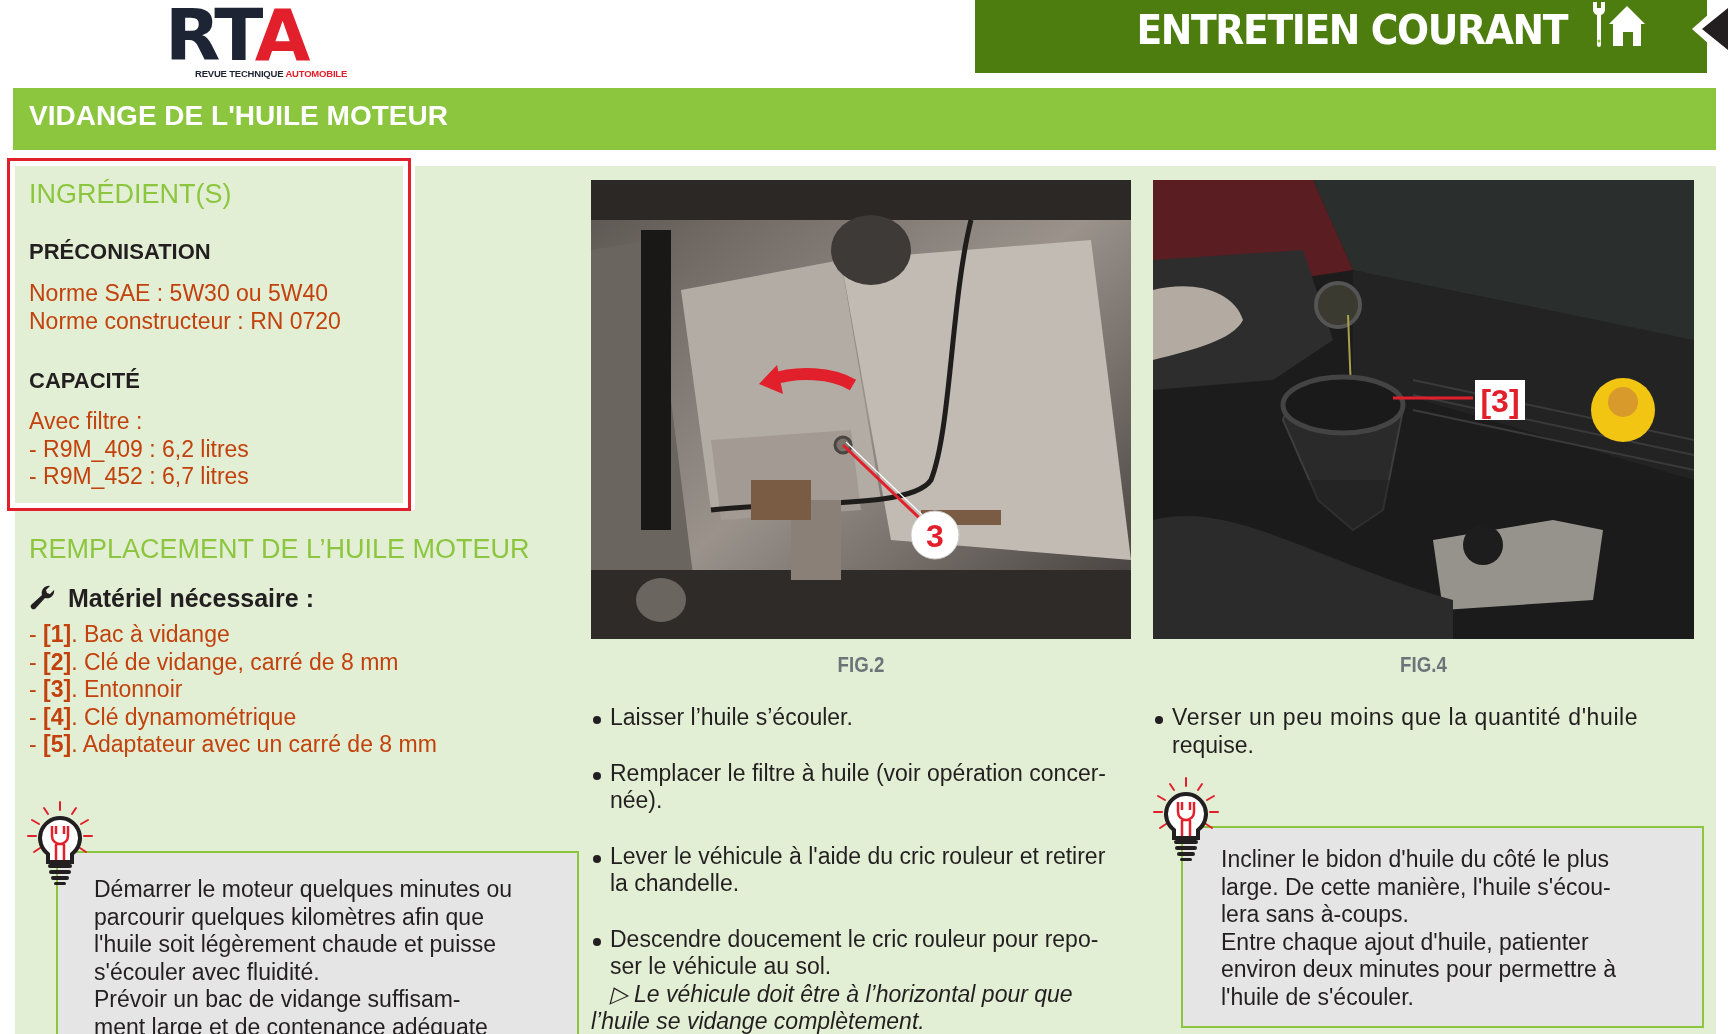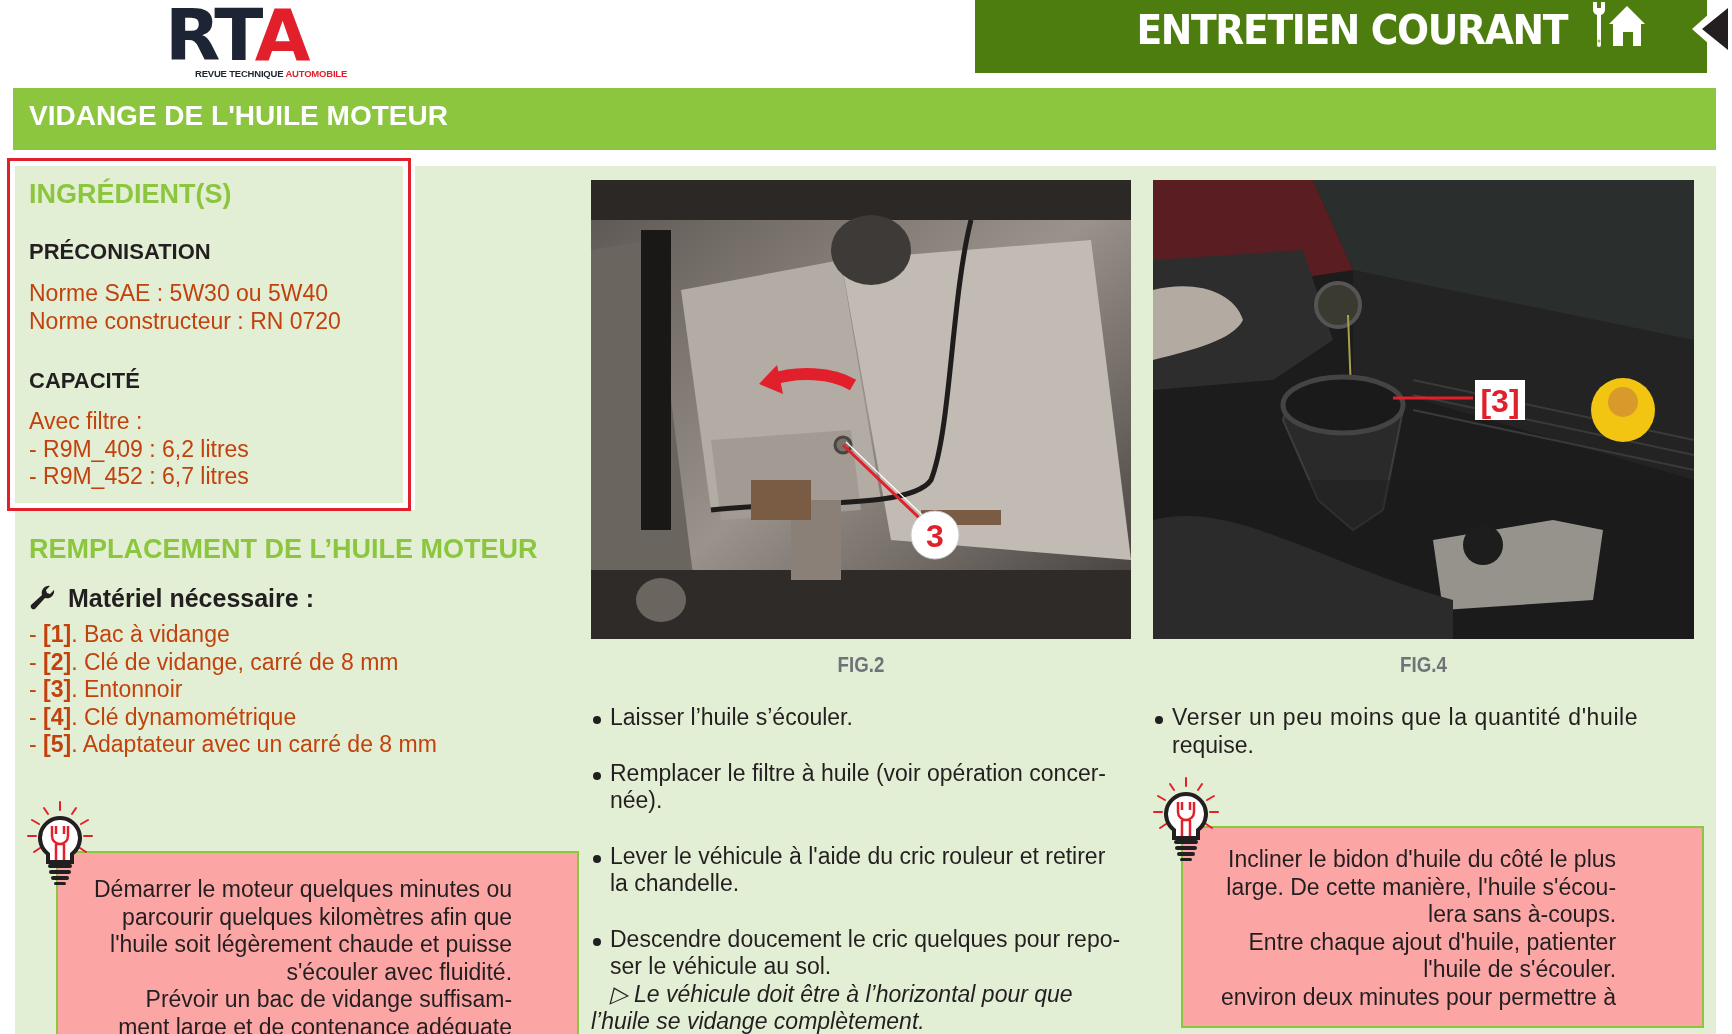--- a/index.html
+++ b/index.html
@@ -27,40 +27,40 @@
   .section-bar { left: 13px; top: 88px; width: 1703px; height: 62px; background: #8cc63f; }
   .section-title { position: absolute; left: 16px; top: 10px; color: #ffffff; font-weight: bold; font-size: 28px; line-height: 36px; white-space: nowrap; }
 
   
   .panel-main { left: 15px; top: 166px; width: 1701px; height: 868px; background: #e3efd5; }
   .white-gap-right { left: 405px; top: 158px; width: 10px; height: 352px; background: #ffffff; }
   .white-gap-top { left: 405px; top: 158px; width: 1311px; height: 8px; background: #ffffff; }
   .ingredients-box { left: 7px; top: 158px; width: 404px; height: 353px; border: 3px solid #e2202b; background: #ffffff; }
   .ingredients-inner { position: absolute; left: 5px; top: 5px; right: 5px; bottom: 5px; background: #e3efd5; }
 
-  .green-heading { color: #8cc63f; font-weight: bold; font-size: 27px; line-height: 32px; white-space: nowrap; }
+  .green-heading { color: #8cc63f; font-weight: normal; font-size: 27px; line-height: 32px; white-space: nowrap; }
   .black-heading { color: #231f20; font-weight: bold; font-size: 22px; line-height: 28px; white-space: nowrap; }
   .body-text { font-size: 23px; line-height: 27.5px; color: #c2410c; white-space: nowrap; }
 
   .ing-title { left: 29px; top: 178px; }
   .preco-title { left: 29px; top: 238px; }
   .preco-lines { left: 29px; top: 280px; }
   .cap-title { left: 29px; top: 367px; }
   .cap-lines { left: 29px; top: 408px; }
 
   .remp-title { left: 29px; top: 533px; }
   .materiel { left: 28px; top: 582px; height: 32px; }
   .materiel .wrench { position: absolute; left: 0; top: 2px; width: 28px; height: 28px; }
   .materiel .label { position: absolute; left: 40px; top: 0; font-weight: bold; font-size: 25px; line-height: 32px; white-space: nowrap; }
   .tools-list { left: 29px; top: 621px; }
   .tools-list li { list-style: none; }
   .tools-list b { font-weight: bold; }
 
   
-  .tip-box { background: #fca5a5; border: 2px solid #8cc63f; text-align: right; }
+  .tip-box { background: #e5e5e5; border: 2px solid #8cc63f; }
   .tip-left { left: 56px; top: 851px; width: 523px; height: 200px; }
   .tip-right { left: 1181px; top: 826px; width: 523px; height: 202px; }
   .tip-text { position: absolute; left: 36px; top: 23px; font-size: 23px; line-height: 27.5px; white-space: nowrap; color: #231f20; }
   .tip-right .tip-text { left: 38px; top: 18px; }
   .bulb { width: 72px; height: 92px; }
   .bulb-left { left: 24px; top: 800px; }
   .bulb-right { left: 1150px; top: 776px; }
 
   
   .photo { overflow: hidden; }
@@ -249,42 +249,42 @@
     </li>
   <li>
       <div>Remplacer le filtre à huile (voir opération concer-</div>
       <div>née).</div>
     </li>
   <li>
       <div>Lever le véhicule à l'aide du cric rouleur et retirer</div>
       <div>la chandelle.</div>
     </li>
   <li>
-      <div>Descendre doucement le cric quelques pour repo-</div>
+      <div>Descendre doucement le cric rouleur pour repo-</div>
       <div>ser le véhicule au sol.</div>
       <div class="note-italic">▷ Le véhicule doit être à l’horizontal pour que</div>
       <div class="note-italic" style="margin-left:-19px;">l’huile se vidange complètement.</div>
     </li>
 </ul>
 
 <ul class="abs bullets bullets-right">
   <li>
       <div style="letter-spacing:0.6px;">Verser un peu moins que la quantité d'huile</div>
       <div>requise.</div>
     </li>
 </ul>
 
 <div class="abs tip-box tip-right">
   <div class="tip-text">
     <div>Incliner le bidon d'huile du côté le plus</div>
     <div>large. De cette manière, l'huile s'écou-</div>
     <div>lera sans à-coups.</div>
     <div>Entre chaque ajout d'huile, patienter</div>
+    <div>environ deux minutes pour permettre à</div>
     <div>l'huile de s'écouler.</div>
-    <div>environ deux minutes pour permettre à</div>
   </div>
 </div>
 <div class="abs bulb bulb-right">
   <svg width="72" height="92" viewBox="0 0 72 92">
     <g stroke="#e2202b" stroke-width="2" stroke-linecap="round">
       <line x1="36" y1="2" x2="36" y2="10"></line>
         <line x1="20" y1="8" x2="24" y2="14"></line>
         <line x1="52" y1="8" x2="48" y2="14"></line>
       <line x1="8" y1="20" x2="15" y2="24"></line>
         <line x1="64" y1="20" x2="57" y2="24"></line>

